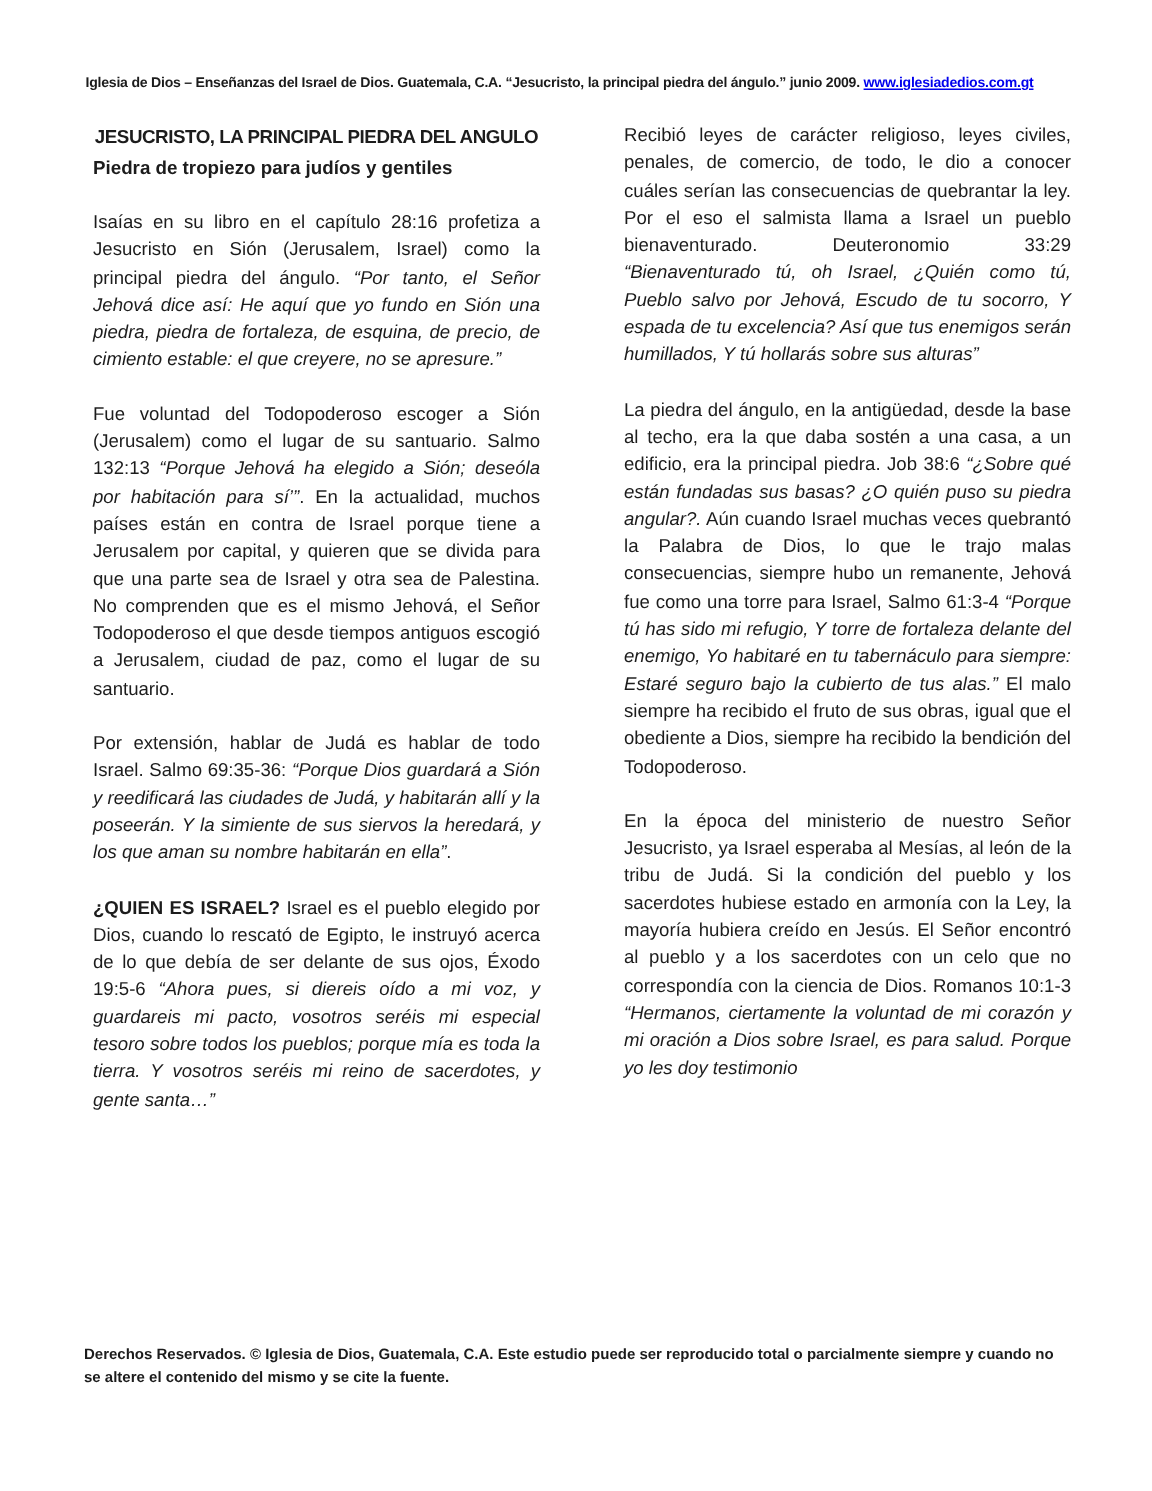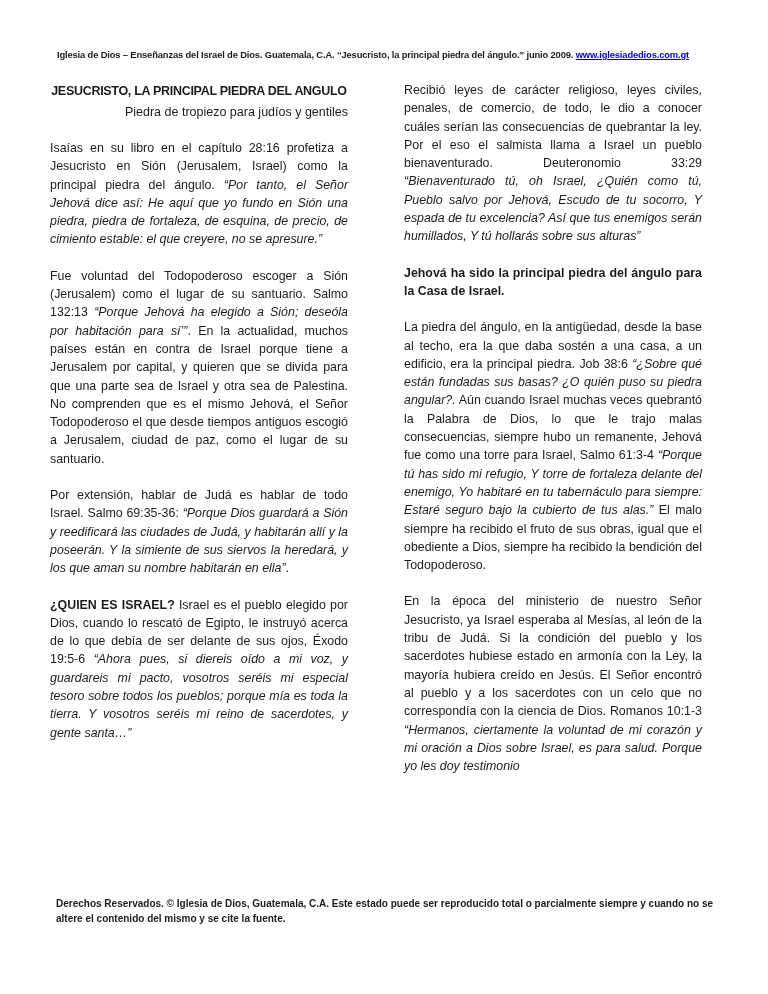--- a/index.html
+++ b/index.html
@@ -31,38 +31,38 @@
   }
   .doc-header a {
     color: var(--link_blue);
     text-decoration: underline;
     font-weight: bold;
     cursor: pointer;
   }
   .columns {
     position: absolute;
     top: 81px;
-    left: 50px;
+    left: 62px;
     width: 652px;
     display: flex;
     gap: 56px;
   }
   .col { width: 303px; }
   .doc-title {
     font-size: 12.5px;
     font-weight: bold;
     text-align: center;
     line-height: 20.5px;
     letter-spacing: -0.3px;
     white-space: nowrap;
   }
   .doc-subtitle {
     font-size: 12.5px;
-    font-weight: normal;
-    text-align: right;
+    font-weight: bold;
+    text-align: left;
     line-height: 20.5px;
     margin-bottom: 17px;
   }
   .col p, .col h3 {
     font-size: 12.4px;
     line-height: 18.3px;
     text-align: justify;
     margin-bottom: 18px;
     font-weight: normal;
   }
@@ -99,25 +99,24 @@
 
       <p><span class="run-n">Por extensión, hablar de Judá es hablar de todo Israel. Salmo 69:35-36:  </span><span class="run-i">“Porque Dios guardará a Sión y reedificará las ciudades de Judá, y habitarán allí y la poseerán.  Y la simiente de sus siervos la heredará, y los que aman su nombre habitarán en ella”</span><span class="run-n">.</span></p>
 
       <p><span class="run-b">¿QUIEN ES ISRAEL? </span><span class="run-n">Israel es el pueblo elegido por Dios, cuando lo rescató de Egipto, le instruyó acerca de lo que debía de ser delante de sus ojos, Éxodo 19:5-6 </span><span class="run-i">“Ahora pues, si diereis oído a mi voz, y guardareis mi pacto, vosotros seréis mi especial tesoro sobre todos los pueblos; porque mía es toda la tierra. Y vosotros seréis mi reino de sacerdotes, y gente santa…”</span></p>
 
     </div>
 
     <div class="col">
       <p><span class="run-n">Recibió leyes de carácter religioso, leyes civiles, penales, de comercio, de todo, le dio a conocer cuáles serían las consecuencias de quebrantar la ley. Por el eso el salmista  llama a Israel un pueblo bienaventurado. Deuteronomio 33:29 </span><span class="run-i">“Bienaventurado tú, oh Israel, ¿Quién como tú, Pueblo salvo por Jehová, Escudo de tu socorro, Y espada de tu excelencia? Así que tus enemigos serán humillados, Y tú hollarás sobre sus alturas”</span></p>
 
-      <h3>Jehová ha sido la principal piedra del ángulo para la Casa de Israel.</h3>
 
       <p><span class="run-n">La piedra del ángulo, en la antigüedad, desde la base al techo, era la que daba sostén a una casa, a un edificio, era la principal piedra. Job 38:6 </span><span class="run-i">“¿Sobre qué están fundadas sus basas? ¿O quién puso su piedra angular?.</span><span class="run-n"> Aún cuando Israel muchas veces quebrantó la Palabra de Dios, lo que le  trajo malas consecuencias, siempre hubo un remanente, Jehová fue como una torre para Israel, Salmo 61:3-4 </span><span class="run-i">“Porque tú has sido mi refugio, Y torre de fortaleza delante del enemigo, Yo habitaré en tu tabernáculo para siempre: Estaré seguro bajo la cubierto de tus alas.”</span><span class="run-n">  El malo siempre ha recibido el fruto de sus obras, igual que el obediente a Dios, siempre ha recibido la bendición del Todopoderoso.</span></p>
 
 
       <p><span class="run-n">En la época del ministerio de nuestro Señor Jesucristo, ya Israel esperaba al Mesías, al león de la tribu de Judá. Si la condición del pueblo y los sacerdotes hubiese estado en armonía con la Ley, la mayoría hubiera creído en Jesús. El Señor encontró al pueblo y a los sacerdotes con un celo que no correspondía con la ciencia de Dios. Romanos 10:1-3 </span><span class="run-i">“Hermanos, ciertamente la voluntad de mi corazón y mi oración a Dios sobre Israel, es para salud. Porque yo les doy testimonio</span></p>
     </div>
 
   </div>
 
-  <div class="doc-footer">Derechos Reservados. © Iglesia de Dios, Guatemala, C.A. Este estado puede ser reproducido total o parcialmente siempre y cuando no se altere el contenido del mismo y se cite la fuente.</div>
+  <div class="doc-footer">Derechos Reservados. © Iglesia de Dios, Guatemala, C.A. Este estudio puede ser reproducido total o parcialmente siempre y cuando no se altere el contenido del mismo y se cite la fuente.</div>
 
 </div>
 
 </body></html>

